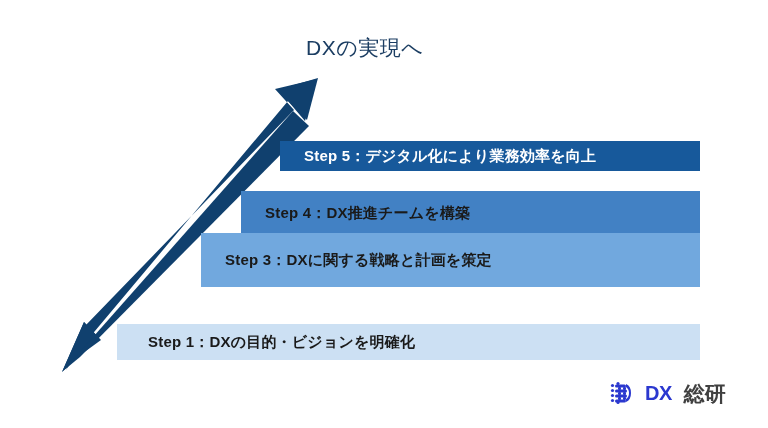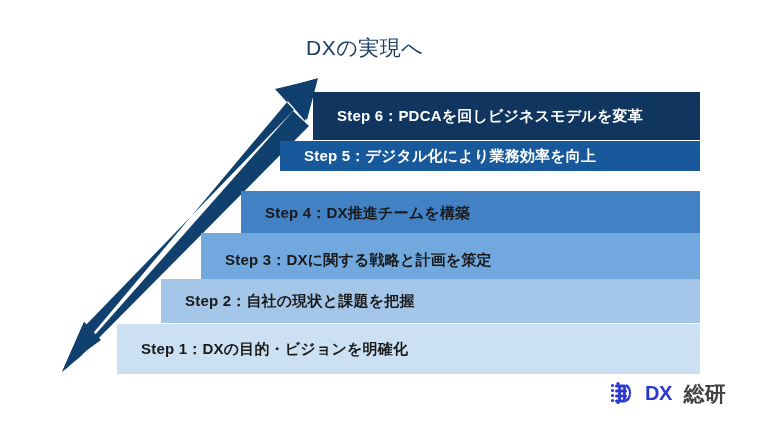--- a/index.html
+++ b/index.html
@@ -55,21 +55,21 @@
     font-weight: 700;
     white-space: nowrap;
     letter-spacing: 0.2px;
   }
 
   .bar-6 { top: 92px;  height: 48px; left: 313px; background: #10365f; }
   .bar-5 { top: 141px; height: 30px; left: 280px; background: #17599b; }
   .bar-4 { top: 191px; height: 44px; left: 241px; background: #4281c4; }
   .bar-3 { top: 233px; height: 54px; left: 201px; background: #71a8de; }
   .bar-2 { top: 279px; height: 44px; left: 161px; background: #a4c6e8; }
-  .bar-1 { top: 324px; height: 50px; left: 117px; background: #cce0f3; }
+  .bar-1 { top: 324px; height: 36px; left: 117px; background: #cce0f3; padding-left: 7px; }
 
   .bar-6 .step-label,
   .bar-5 .step-label { color: #ffffff; padding-left: 24px; }
   .bar-4 .step-label,
   .bar-3 .step-label,
   .bar-2 .step-label,
   .bar-1 .step-label { color: #1a1a1a; padding-left: 24px; }
 
   
   #logo {
@@ -111,39 +111,33 @@
   <svg id="arrow-layer" viewBox="0 0 768 428" width="768" height="428">
     <g>
       <polygon fill="#10406e" points="66,370 85,326 294,110 275,89 317,79 305,121 288,101 79,350"></polygon>
       <polygon fill="#10406e" points="62,372 84,322 101,340 79,356"></polygon>
       <polygon fill="#10406e" points="62,372 80,354 99,338 84,322"></polygon>
       <polygon fill="#10406e" points="63,371 293,111 309,126 80,357"></polygon>
       <polygon fill="#10406e" points="277,90 318,78 307,120"></polygon>
     </g>
   </svg>
 
-  <div class="step-bar bar-6">
-    <span class="step-label">Step 6：PDCAを回しビジネスモデルを変革</span>
-  </div>
 
   <div class="step-bar bar-5">
     <span class="step-label">Step 5：デジタル化により業務効率を向上</span>
   </div>
 
   <div class="step-bar bar-4">
     <span class="step-label">Step 4：DX推進チームを構築</span>
   </div>
 
   <div class="step-bar bar-3">
     <span class="step-label">Step 3：DXに関する戦略と計画を策定</span>
   </div>
 
-  <div class="step-bar bar-2">
-    <span class="step-label">Step 2：自社の現状と課題を把握</span>
-  </div>
 
   <div class="step-bar bar-1">
     <span class="step-label">Step 1：DXの目的・ビジョンを明確化</span>
   </div>
 
   <div id="logo">
     <svg id="logo-mark" viewBox="0 0 52 48">
       <g fill="#2b38cf">
         <circle cx="9" cy="9" r="3.2"></circle>
         <circle cx="9" cy="19" r="3.2"></circle>

